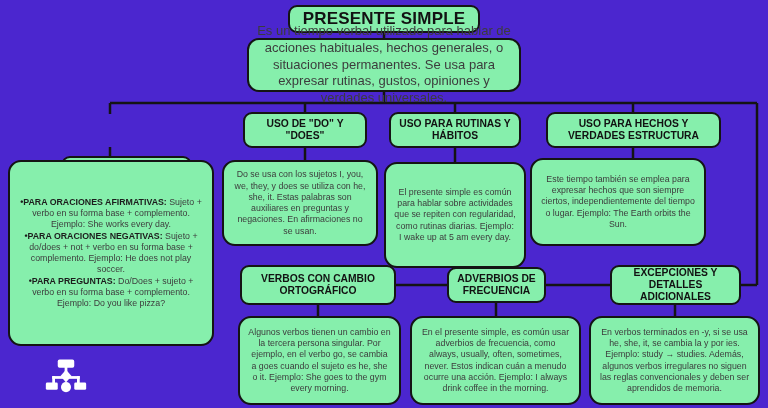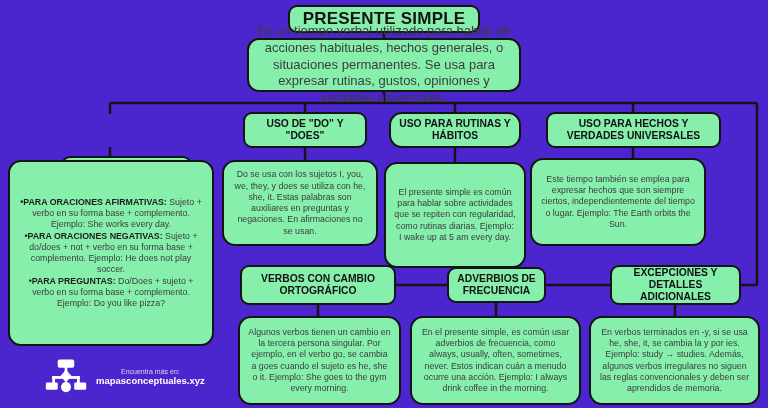--- a/index.html
+++ b/index.html
@@ -72,25 +72,25 @@
 <div class="box intro-box" style="left:247px;top:38px;width:274px;height:54px;">
   <span>Es un tiempo verbal utilizado para hablar de acciones habituales, hechos generales, o situaciones permanentes. Se usa para expresar rutinas, gustos, opiniones y verdades universales.</span>
 </div>
 
 <div class="box header-box" style="left:61px;top:112px;width:131px;height:36px;margin-top:44px;">
   <span>ESTRUCTURA DEL PRESENTE SIMPLE</span>
 </div>
 <div class="box header-box" style="left:243px;top:112px;width:124px;height:36px;">
   <span>USO DE "DO" Y "DOES"</span>
 </div>
-<div class="box header-box" style="left:389px;top:112px;width:132px;height:36px;border-radius:13px;">
+<div class="box header-box" style="left:389px;top:112px;width:132px;height:36px;">
   <span>USO PARA RUTINAS Y HÁBITOS</span>
 </div>
 <div class="box header-box" style="left:546px;top:112px;width:175px;height:36px;">
-  <span>USO PARA HECHOS Y VERDADES UNIVERSALES</span>
+  <span>USO PARA HECHOS Y VERDADES ESTRUCTURA</span>
 </div>
 
 <div class="box detail-box" style="left:8px;top:160px;width:206px;height:186px;">
   <p class="bullet"><b>•PARA ORACIONES AFIRMATIVAS:</b><span> Sujeto + verbo en su forma base + complemento. Ejemplo: She works every day.</span></p>
   <p class="bullet"><b>•PARA ORACIONES NEGATIVAS:</b><span> Sujeto + do/does + not + verbo en su forma base + complemento. Ejemplo: He does not play soccer.</span></p>
   <p class="bullet"><b>•PARA PREGUNTAS:</b><span> Do/Does + sujeto + verbo en su forma base + complemento. Ejemplo: Do you like pizza?</span></p>
 </div>
 
 <div class="box detail-box" style="left:222px;top:160px;width:156px;height:86px;">
   <span>Do se usa con los sujetos I, you, we, they, y does se utiliza con he, she, it. Estas palabras son auxiliares en preguntas y negaciones. En afirmaciones no se usan.</span>
@@ -131,17 +131,13 @@
       <rect x="22.5" y="9" width="3" height="8"></rect>
       <rect x="9" y="19" width="30" height="3"></rect>
       <rect x="9" y="19" width="3" height="8"></rect>
       <rect x="36" y="19" width="3" height="8"></rect>
       <path d="M24 12 L30 19 L24 26 L18 19 Z"></path>
       <circle cx="24" cy="31" r="5.5"></circle>
       <rect x="2" y="26" width="13" height="8" rx="1.5"></rect>
       <rect x="33" y="26" width="13" height="8" rx="1.5"></rect>
     </g>
   </svg>
-  <div class="footer-text">
-    <div class="footer-find">Encuentra más en:</div>
-    <div class="footer-site">mapasconceptuales.xyz</div>
-  </div>
 </div>
 
 </body></html>

